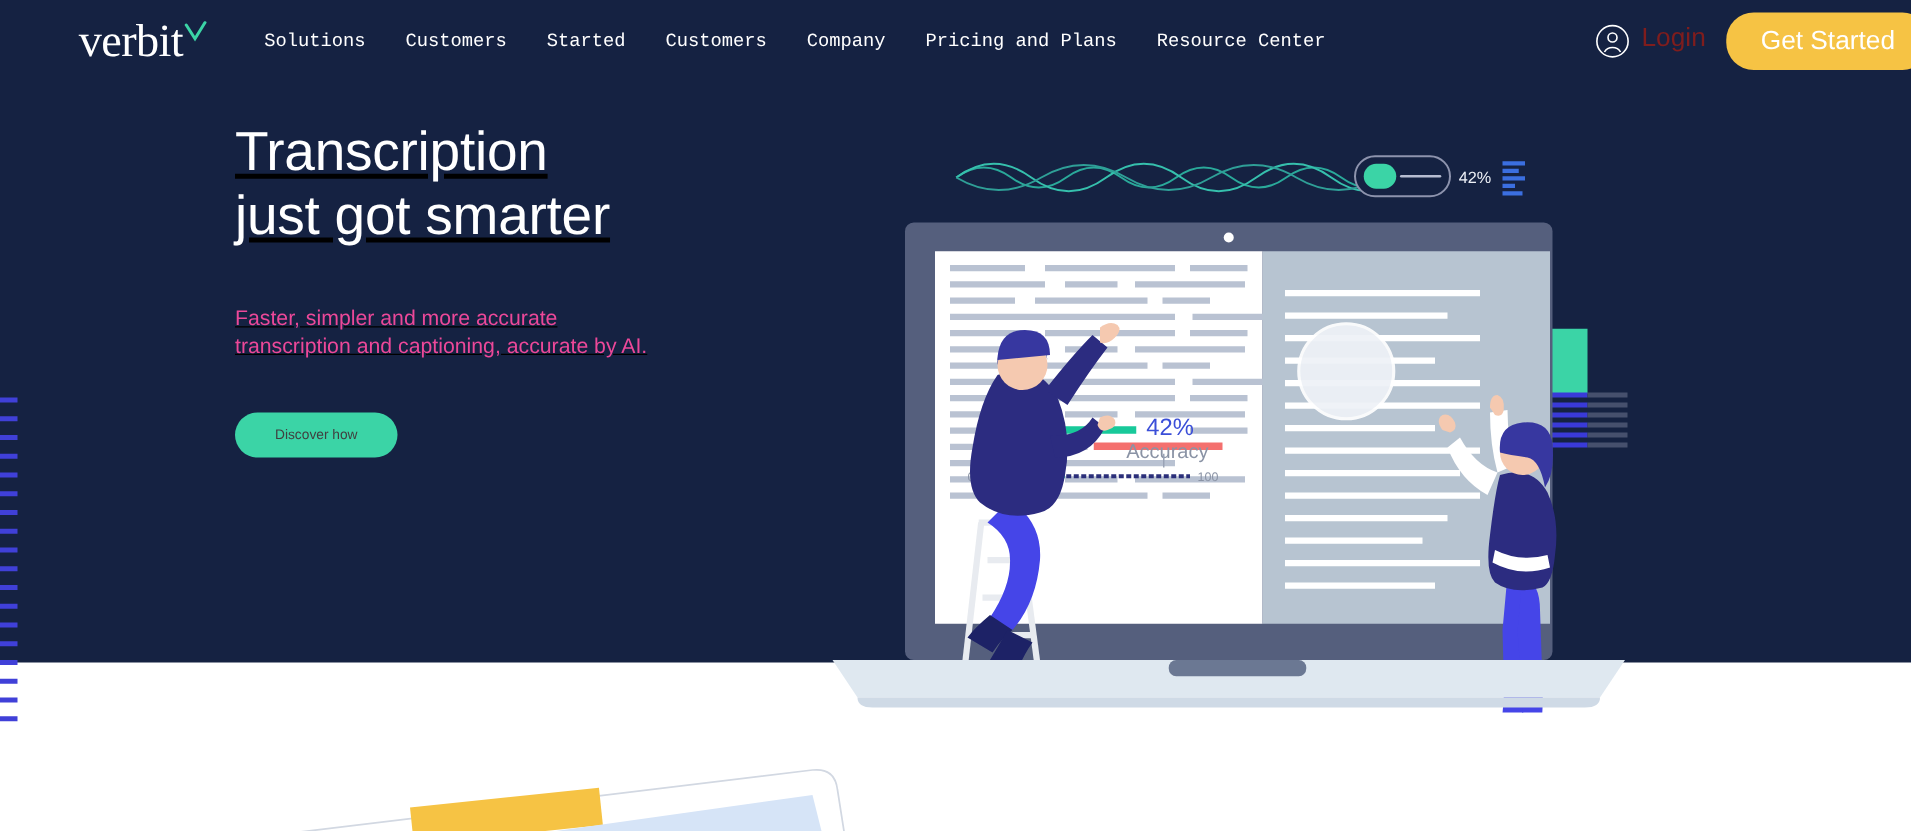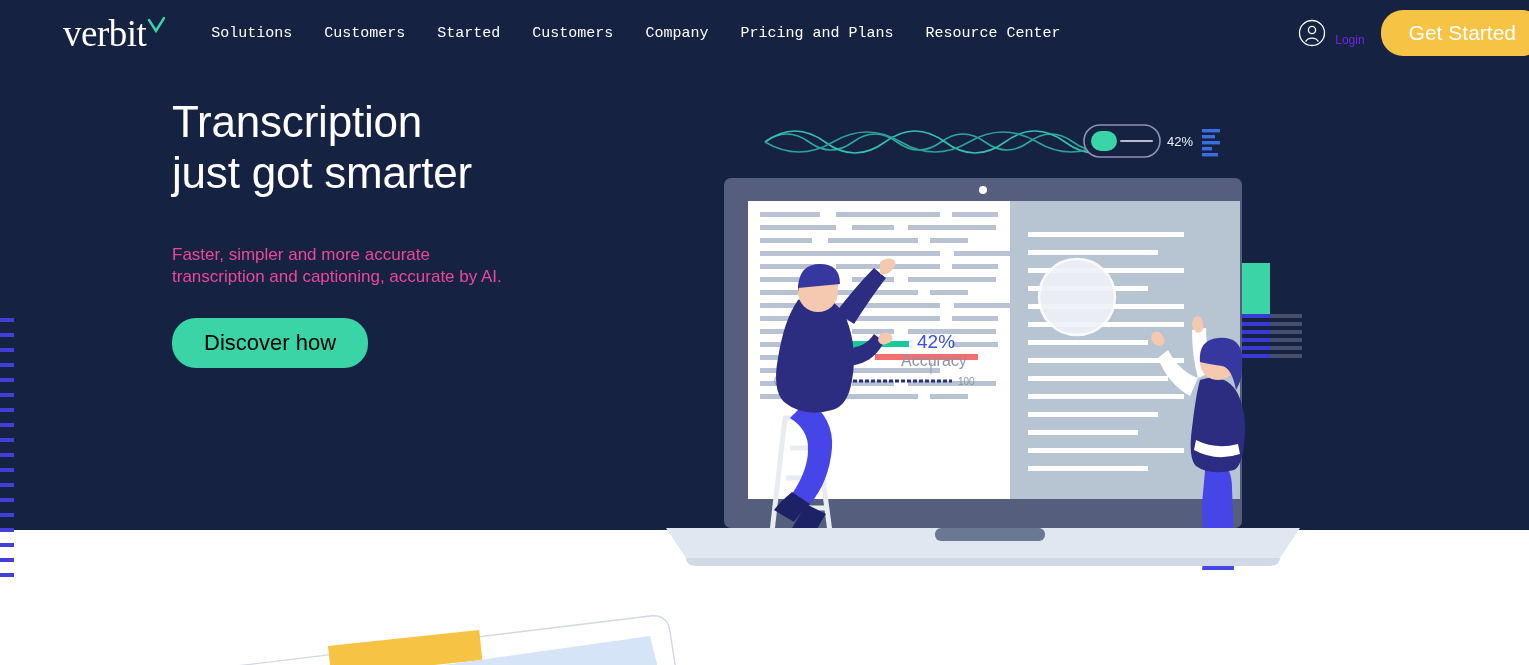--- a/index.html
+++ b/index.html
@@ -43,42 +43,42 @@
   .nav-item {
     color: #ffffff; font-size: 15px; padding: 0 16px; cursor: pointer;
     white-space: nowrap; line-height: 1;
   }
 
   .header-right {
     position: absolute; right: 24px; top: 0; height: 66px;
     display: flex; align-items: center; gap: 16px;
   }
   .login {
-    display: flex; align-items: flex-end; gap: 9px; cursor: pointer;
-    color: #6d28d9; font-size: 12px;
+    display: flex; align-items: flex-start; gap: 9px; cursor: pointer;
+    color: #7f1d1d; font-size: 21px;
   }
   .avatar-icon { width: 28px; height: 28px; display:block; }
   .btn-cta {
     background: #F6C344; color: #ffffff; font-size: 21px;
     border: none; border-radius: 22px; padding: 11px 28px; cursor: pointer;
     font-family: "Liberation Sans", sans-serif; white-space: nowrap;
   }
 
   
-  .hero-copy { position: absolute; left: 172px; top: 96px; width: 520px; z-index: 20; }
+  .hero-copy { position: absolute; left: 188px; top: 96px; width: 520px; z-index: 20; text-decoration: underline; }
   .hero-title {
     color: #ffffff; font-size: 44px; font-weight: normal;
     line-height: 1.16; letter-spacing: -0.2px;
   }
   .hero-sub {
     margin-top: 46px; color: #ec4899; font-size: 17px; line-height: 1.3;
   }
   .btn-discover {
-    margin-top: 30px; display: inline-block;
-    background: #3BD4A6; color: #000000; font-size: 22px;
+    margin-top: 42px; display: inline-block;
+    background: #3BD4A6; color: #404040; font-size: 11px;
     border: none; border-radius: 24px; padding: 12px 32px; cursor: pointer;
     font-family: "Liberation Sans", sans-serif;
   }
 
   
   .illus { position: absolute; left: 640px; top: 100px; width: 700px; height: 470px; z-index: 15; }
 
   
   .bottom-card { position: absolute; left: 210px; top: 590px; width: 480px; height: 80px; z-index: 10; }
 </style>

